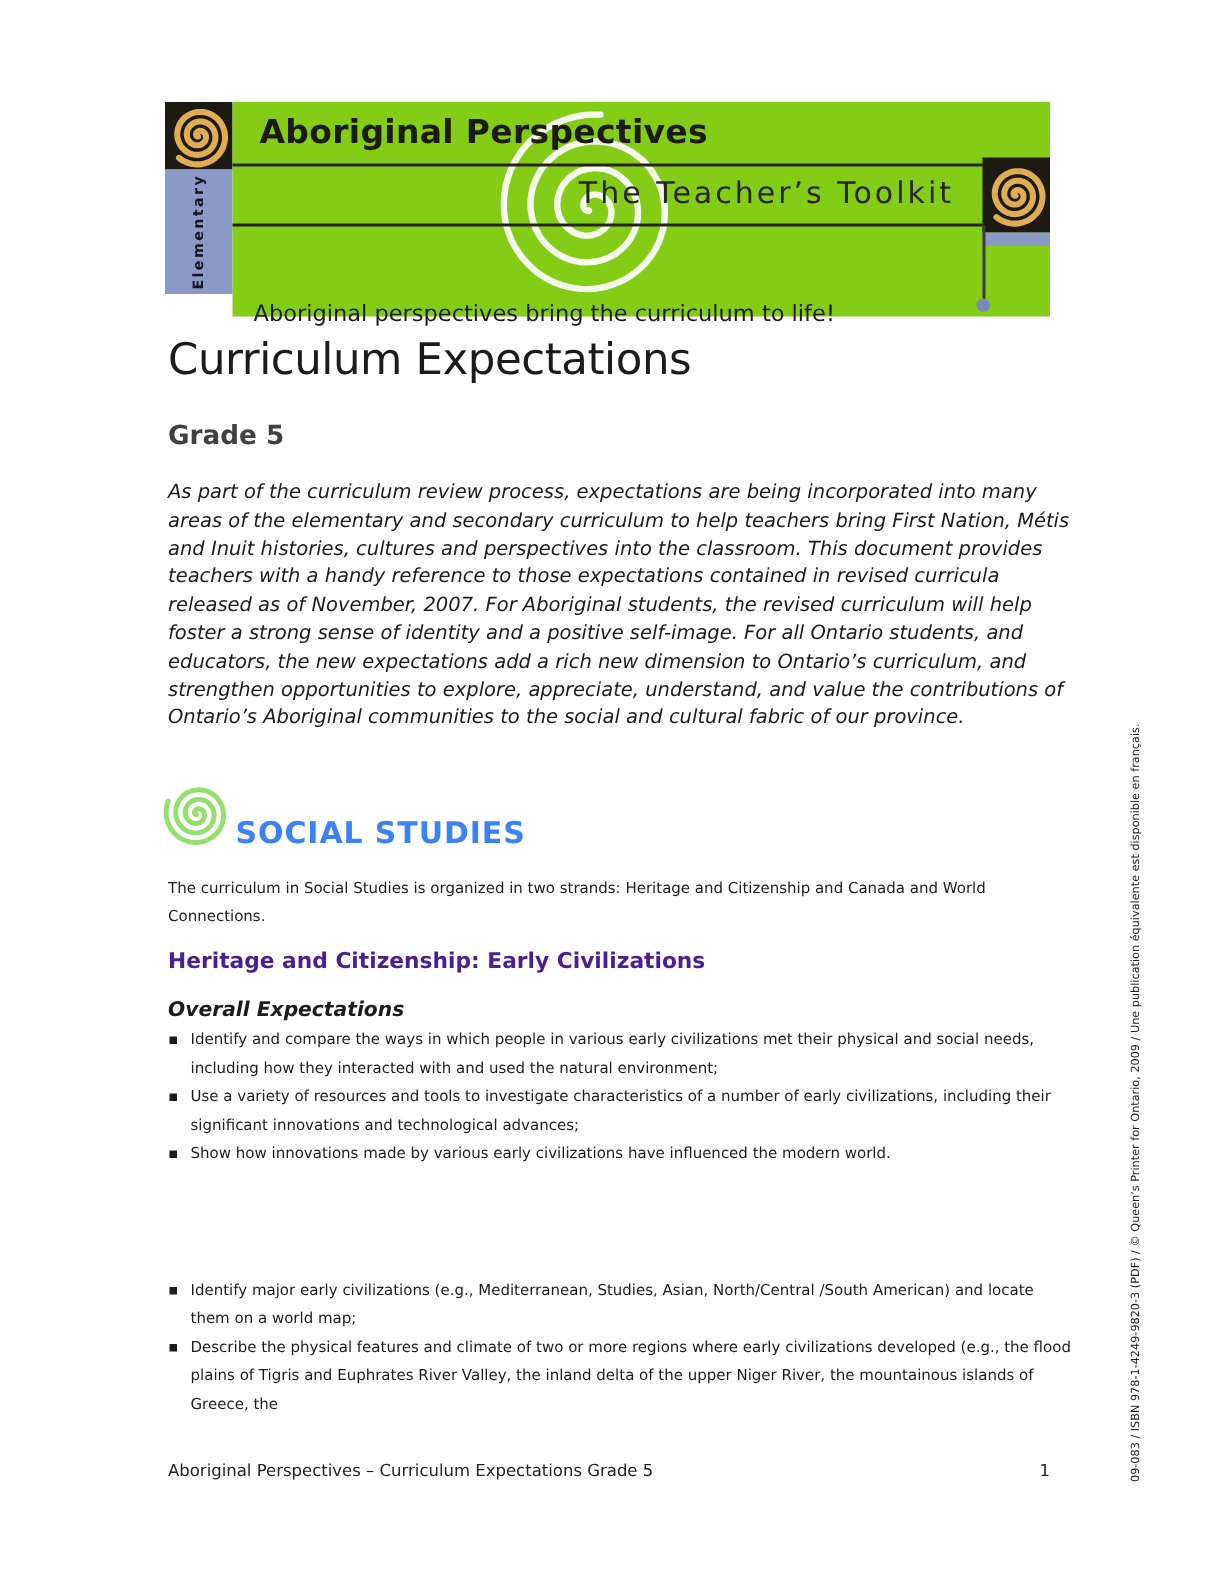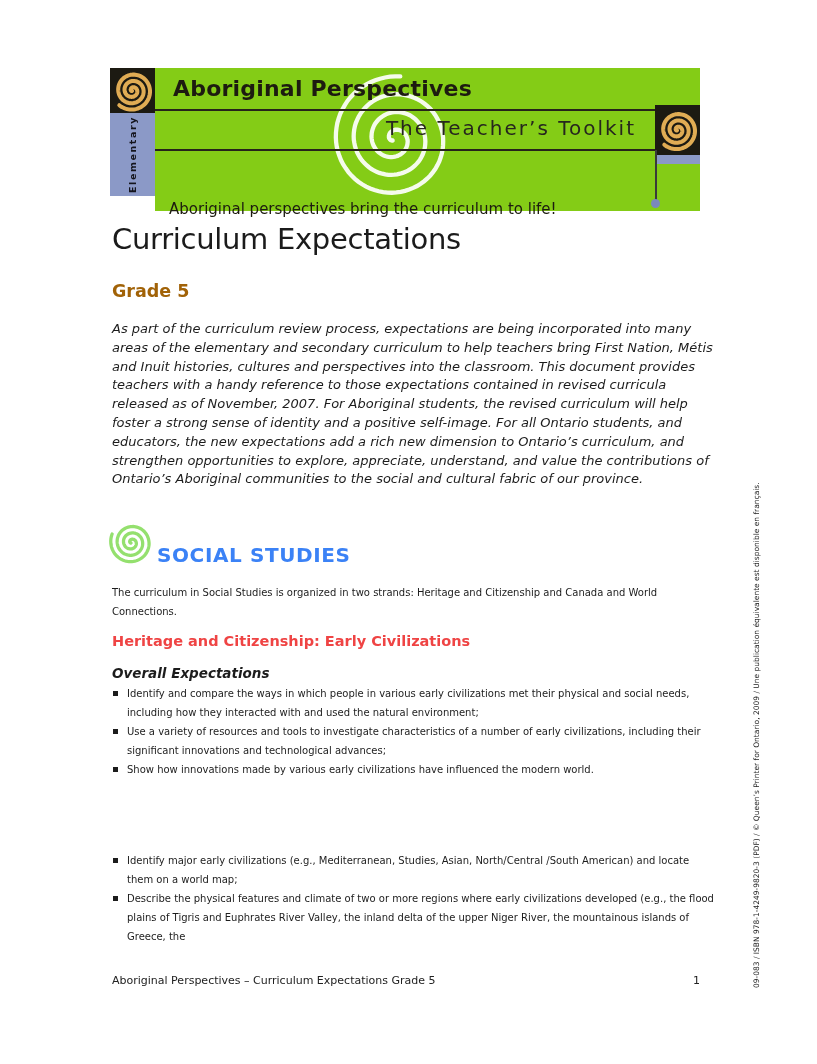--- a/index.html
+++ b/index.html
@@ -19,27 +19,27 @@
   .banner-line{position:absolute;left:0;height:1.6px;background:#26241a;width:500px;}
   .line1{top:41px;} .line2{top:81px;}
   .banner-subtitle{position:absolute;right:64px;top:48px;font-size:20px;color:#26261e;letter-spacing:2px;}
   .banner-tagline{position:absolute;left:14px;top:92px;font-size:15px;color:#1d1b10;margin-top:40px;}
   .banner-right-box{position:absolute;right:0;top:37px;width:45px;height:50px;background:#1c1a12;display:flex;align-items:center;justify-content:center;}
   .banner-right-bar{position:absolute;right:0;top:87px;width:45px;height:9px;background:#8b99c7;}
   .connector-line{position:absolute;left:655px;top:150px;width:1.5px;height:50px;background:#3a3a3a;}
   .connector-dot{position:absolute;left:651px;top:199px;width:9px;height:9px;border-radius:50%;background:#7a88bd;}
   
   .doc-title{position:absolute;left:112px;top:222px;font-size:29px;color:#1b1b1b;letter-spacing:-.3px;}
-  .grade-heading{position:absolute;left:112px;top:281px;font-size:17.5px;font-weight:bold;color:#a16207;}
+  .grade-heading{position:absolute;left:112px;top:281px;font-size:17.5px;font-weight:bold;color:#404040;}
   .intro{position:absolute;left:112px;top:320px;width:604px;font-size:13px;line-height:18.8px;font-style:italic;color:#1c1c1c;}
   .section-head{position:absolute;left:108px;top:519px;width:420px;height:50px;}
   .section-head .spiral-wrap{position:absolute;left:0;top:0;width:47px;height:47px;}
   .section-head .section-label{position:absolute;left:49px;top:24px;font-size:20px;font-weight:bold;color:#3b82f6;letter-spacing:.6px;}
   .strands{position:absolute;left:112px;top:583px;width:604px;font-size:10px;line-height:19px;}
-  .strand-heading{position:absolute;left:112px;top:633px;font-size:14.5px;font-weight:bold;color:#ef4444;}
+  .strand-heading{position:absolute;left:112px;top:633px;font-size:14.5px;font-weight:bold;color:#4c1d95;}
   .sub-heading{position:absolute;left:112px;font-size:13.5px;font-weight:bold;font-style:italic;color:#1c1c1c;}
   .sub1{top:665px;} .sub2{top:832px;}
   ul.bullets{position:absolute;left:112px;margin:0;padding:0;list-style:none;width:606px;font-size:10px;line-height:19px;}
   .ul1{top:684px;} .ul2{top:851px;}
   ul.bullets li{position:relative;padding-left:15px;}
   ul.bullets li .sq{position:absolute;left:1px;top:7px;width:4.5px;height:4.5px;background:#1c1c1c;}
   
   .footer-left{position:absolute;left:112px;top:974px;font-size:11px;color:#222;}
   .footer-page{position:absolute;left:612px;top:974px;width:88px;text-align:right;font-size:11px;color:#222;}
   .vertical-note{position:absolute;left:752px;top:988px;transform:rotate(-90deg);transform-origin:0 0;white-space:nowrap;font-size:7.5px;color:#222;}

